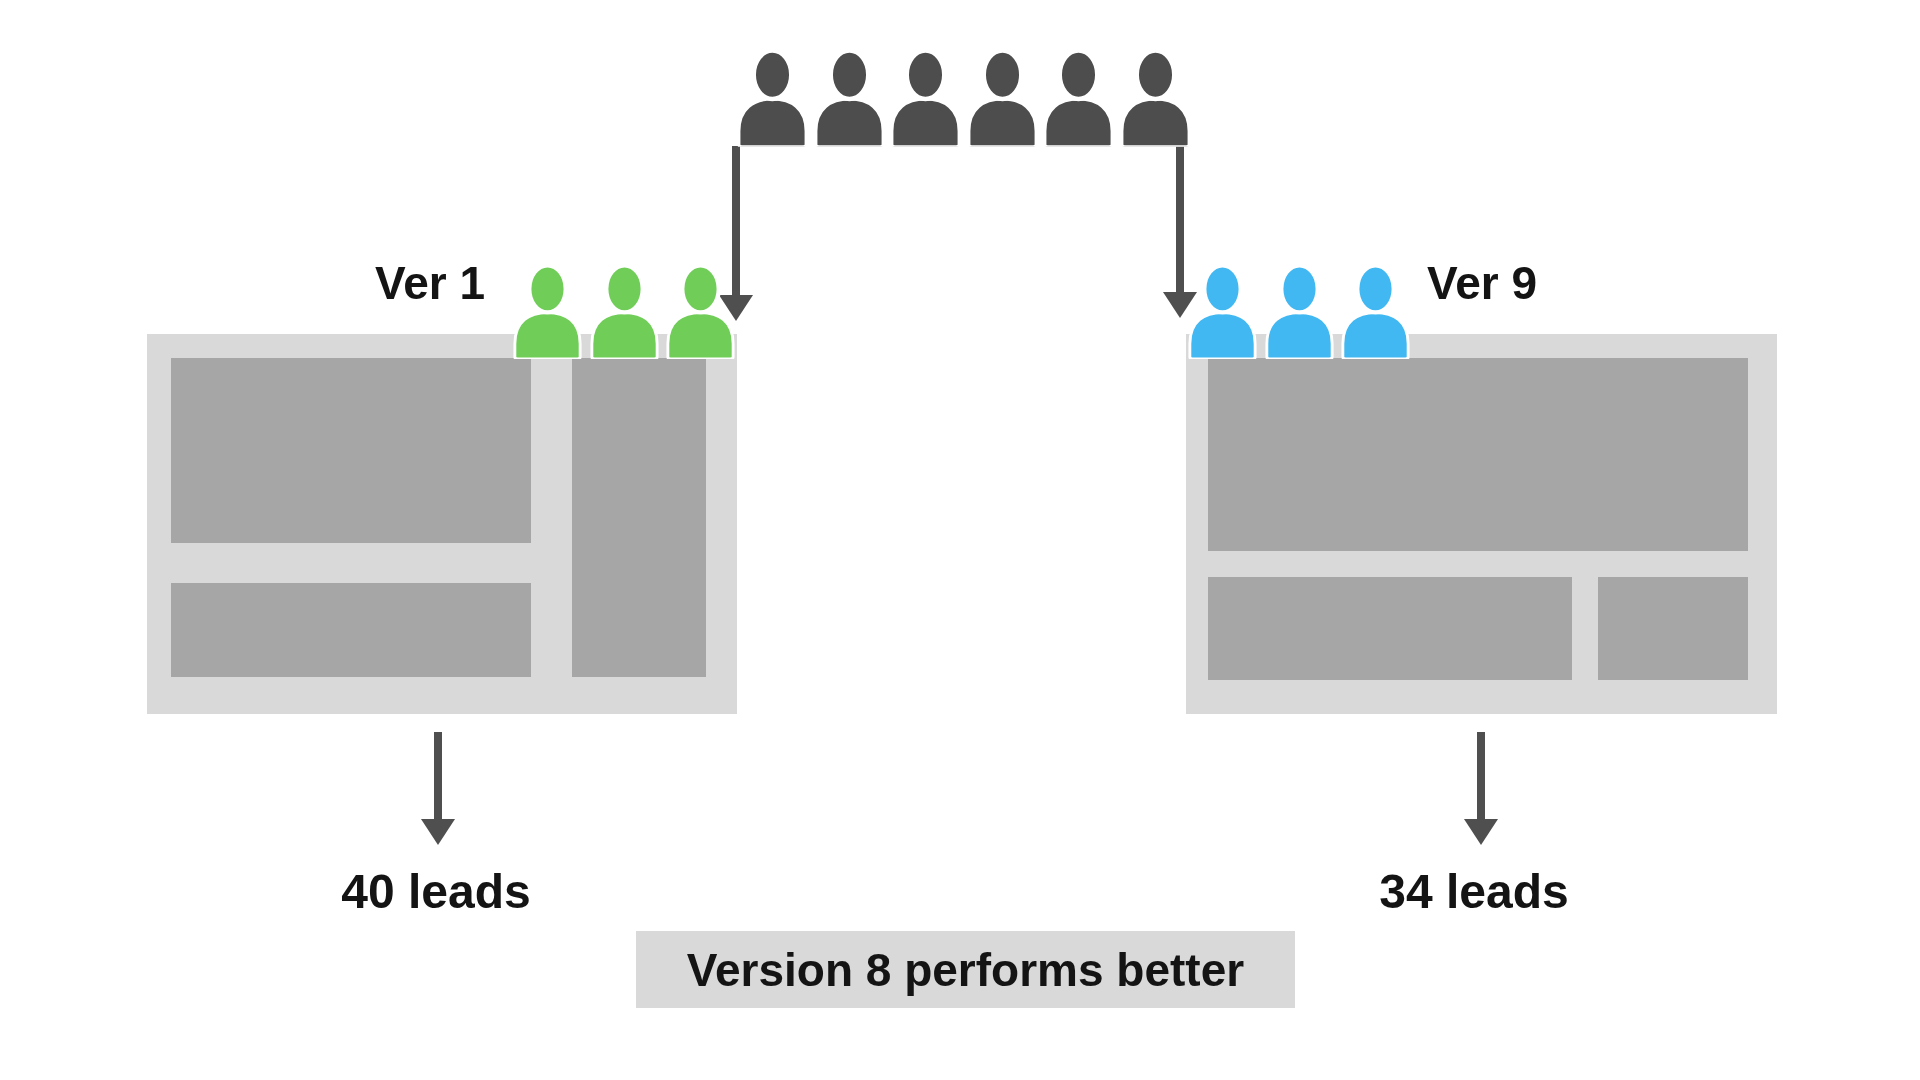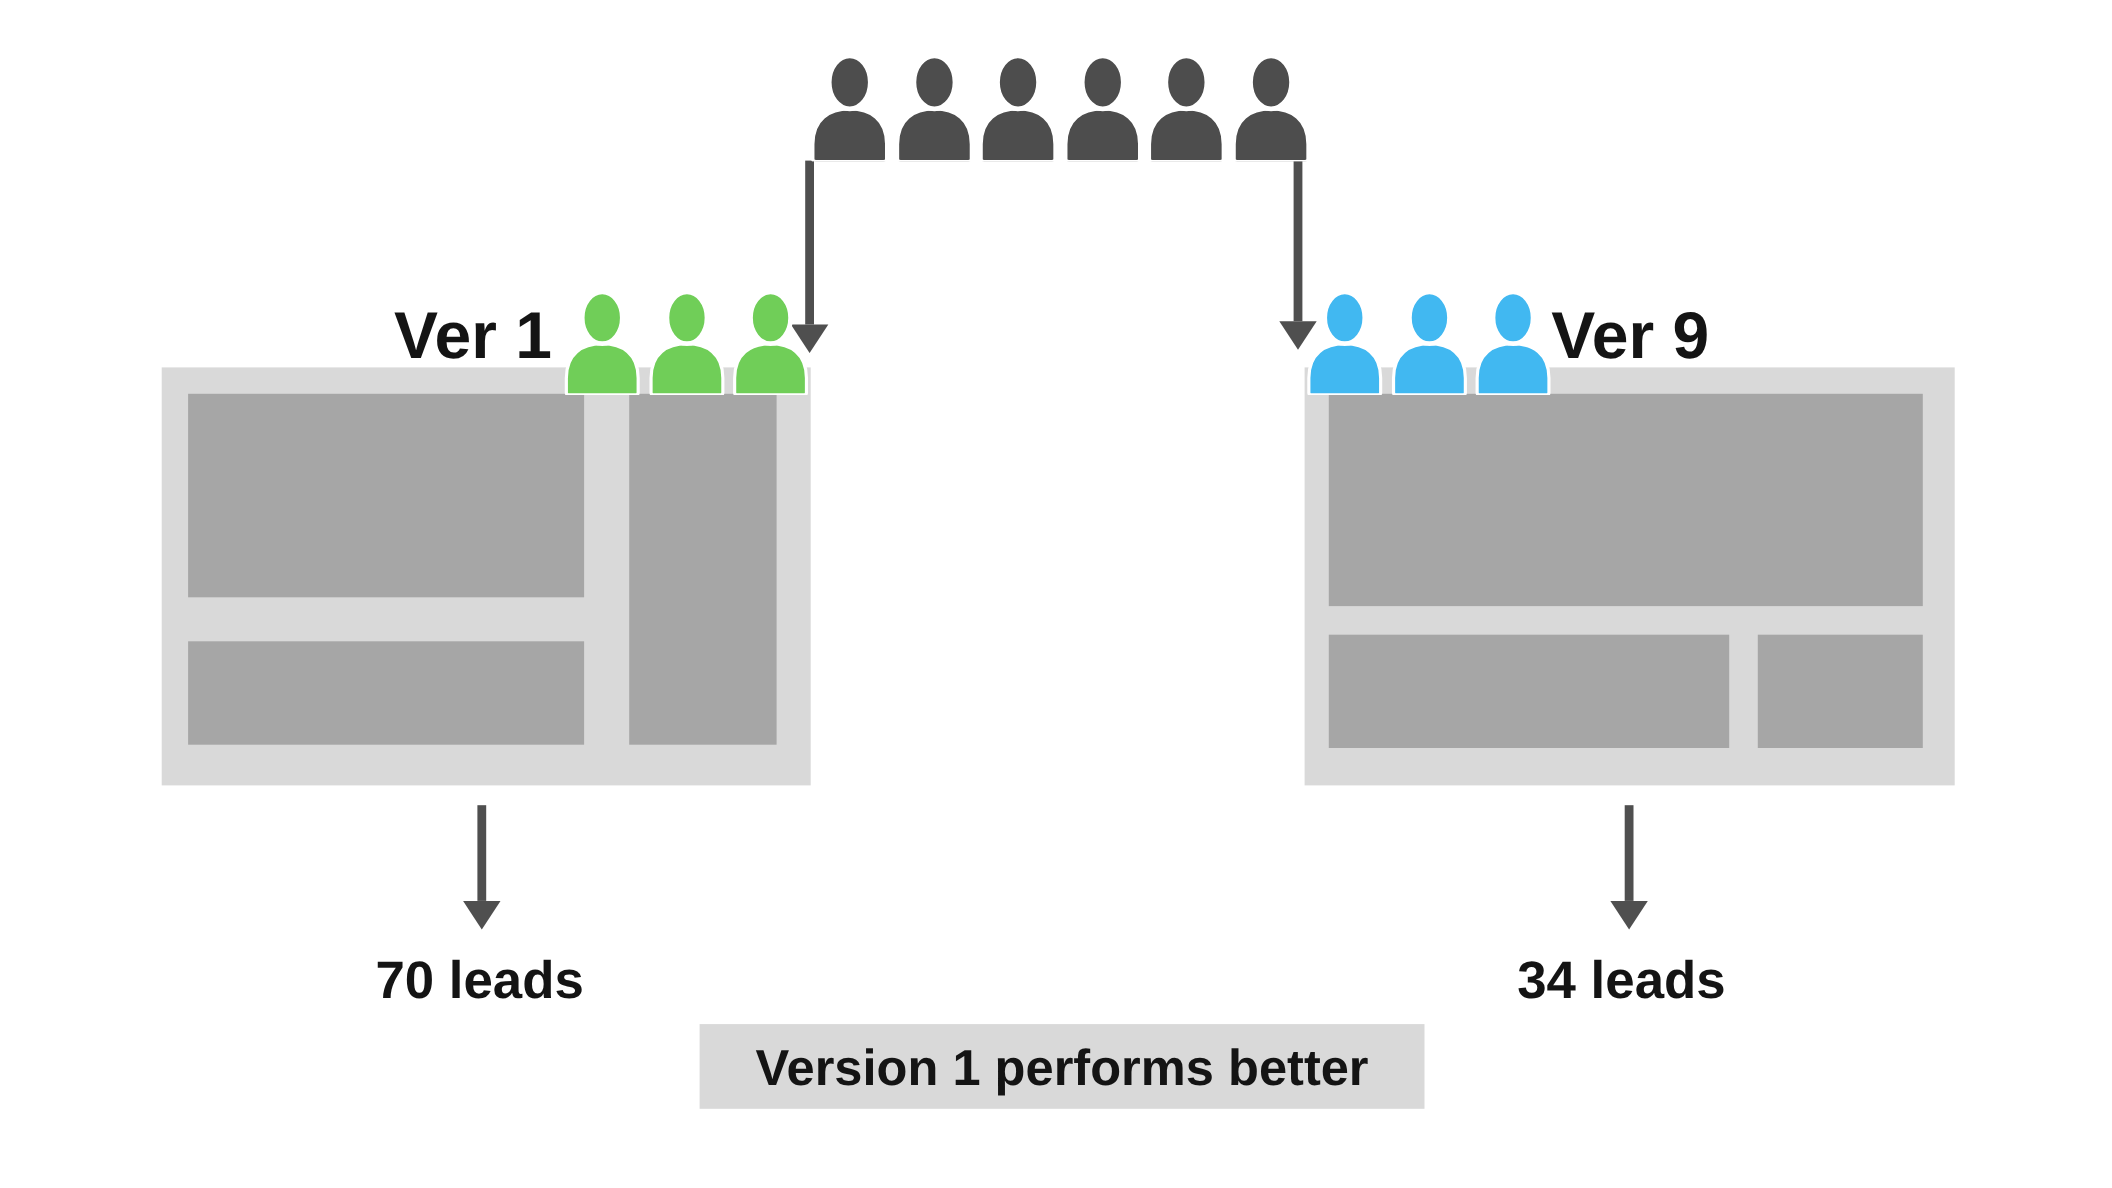--- a/index.html
+++ b/index.html
@@ -39,21 +39,21 @@
   
   .frame-v2 { left:1186px; top:334px; width:591px; height:380px; }
   .v2-hero    { left:22px;  top:24px;  width:540px; height:193px; }
   .v2-content { left:22px;  top:243px; width:364px; height:103px; }
   .v2-side    { left:412px; top:243px; width:150px; height:103px; }
   
   .label {
     position:absolute; font-weight:700; white-space:nowrap;
     transform:translateX(-50%); z-index:6;
   }
-  .ver-label   { font-size:60px; top:270px; }
+  .ver-label   { font-size:46px; top:256px; }
   .leads-label { font-size:48px; top:864px; }
   .ver1-label  { left:430px; }
   .ver2-label  { left:1482px; }
   .leads-v1    { left:436px; }
   .leads-v2    { left:1474px; }
   
   .conclusion {
     position:absolute; left:636px; top:931px; width:659px; height:77px;
     background:var(--conclusion_bg,#d9d9d9);
     display:flex; align-items:center; justify-content:center;
@@ -138,21 +138,21 @@
     </div>
   <div class="frame frame-v1">
     <div class="block v1-hero"></div>
     <div class="block v1-content"></div>
     <div class="block v1-sidebar"></div>
   </div>
   <div class="arrow" style="left:421px; top:732px; height:113px;">
     <div class="shaft"></div>
     <div class="head"></div>
   </div>
-  <div class="label leads-label leads-v1">70 leads</div>
+  <div class="label leads-label leads-v1">40 leads</div>
 
   <div class="label ver-label ver2-label">Ver 9</div>
   <div class="crowd crowd-v2" style="left:1185px; top:263px;">
     <span class="person">
       <svg width="75" height="96" viewBox="0 0 76 100">
           <use href="#person-shape"></use>
         </svg>
     </span>
   <span class="person">
       <svg width="75" height="96" viewBox="0 0 76 100">
@@ -170,16 +170,16 @@
     <div class="block v2-content"></div>
     <div class="block v2-side"></div>
   </div>
   <div class="arrow" style="left:1464px; top:732px; height:113px;">
     <div class="shaft"></div>
     <div class="head"></div>
   </div>
   <div class="label leads-label leads-v2">34 leads</div>
 
   <div class="conclusion">
-    <span>Version 1 performs better</span>
+    <span>Version 8 performs better</span>
   </div>
 
 </div>
 
 </body></html>

